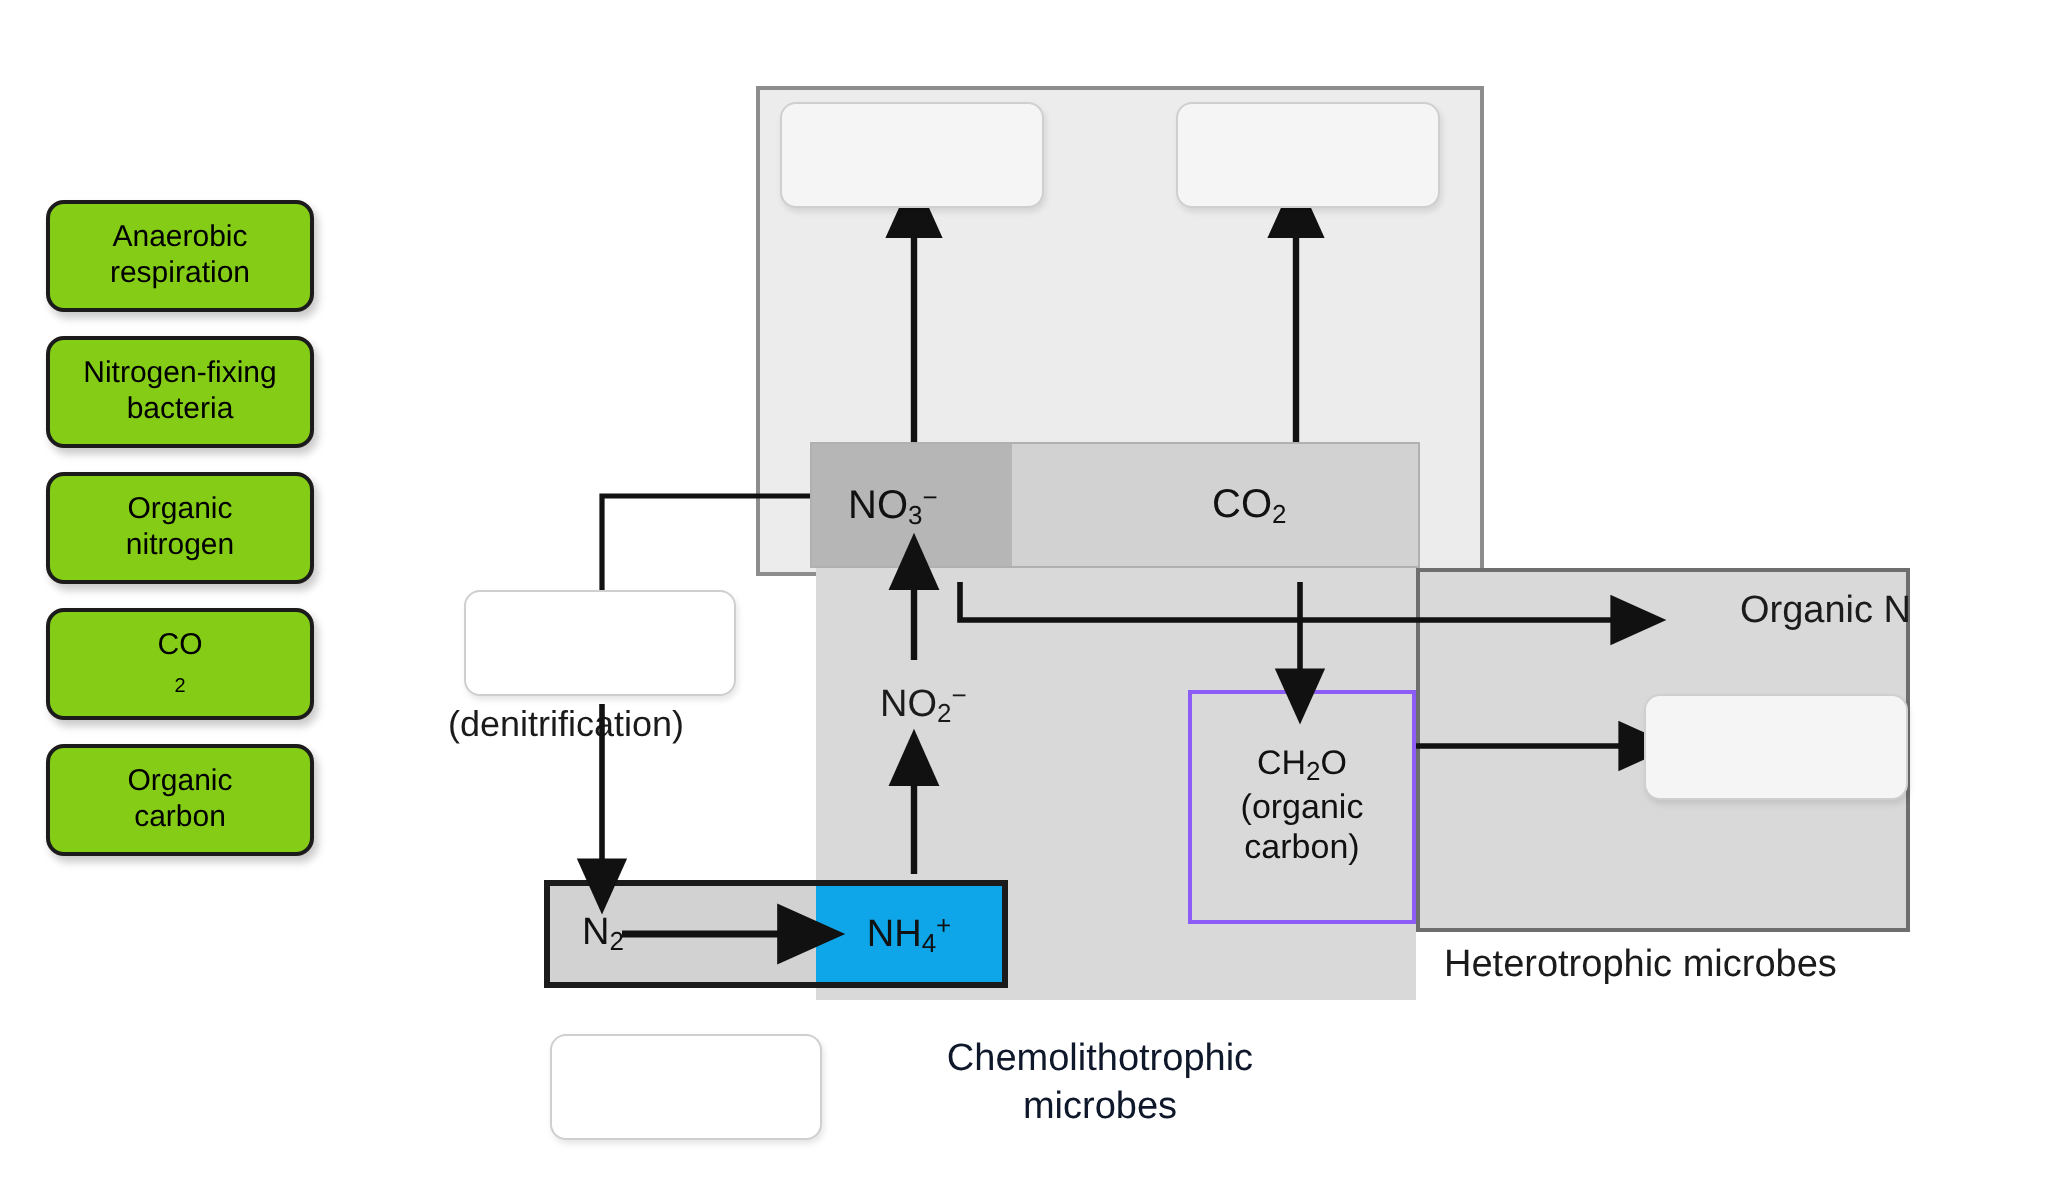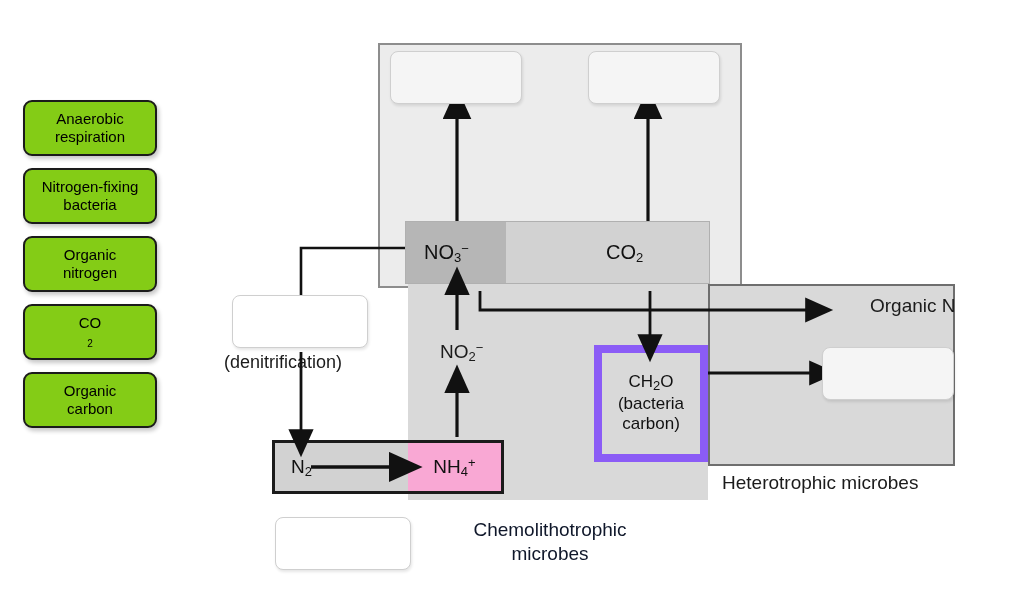--- a/index.html
+++ b/index.html
@@ -117,34 +117,34 @@
   }
   .n2-left {
     width: 133px;
     display: flex;
     align-items: center;
     padding-left: 16px;
     position: relative;
   }
   .n2-right {
     flex: 1;
-    background: #f9a8d4;
+    background: #0ea5e9;
     display: flex;
     align-items: center;
     justify-content: center;
   }
   .chem-text { font-size: 19px; color: #111; white-space: nowrap; }
 
   
   .ch2o-box {
     position: absolute;
     left: 594px; top: 345px;
     width: 114px; height: 117px;
     background: #d9d9d9;
-    border: 8px solid #8b5cf6;
+    border: 2px solid #8b5cf6;
     display: flex;
     flex-direction: column;
     align-items: center;
     justify-content: center;
     text-align: center;
     font-size: 17px;
     line-height: 1.2;
     color: #111;
   }
 
@@ -245,21 +245,21 @@
     <div class="n2-left">
       <span class="chem-text"><span>N</span><sub class="sb">2</sub></span>
     </div>
     <div class="n2-right">
       <span class="chem-text"><span>NH</span><sub class="sb">4</sub><sup class="chg">+</sup></span>
     </div>
   </div>
 
   <div class="ch2o-box">
     <div><span>CH</span><sub class="sb">2</sub><span>O</span></div>
-    <div>(bacteria</div>
+    <div>(organic</div>
     <div>carbon)</div>
   </div>
 
   <div class="txt no2"><span>NO</span><sub class="sb">2</sub><sup class="chg">−</sup></div>
   <div class="txt denit">(denitrification)</div>
   <div class="txt organicn">Organic N</div>
   <div class="txt hetero">Heterotrophic microbes</div>
   <div class="txt chemo">Chemolithotrophic microbes</div>
 
   <svg class="overlay" viewBox="0 0 1024 598">

